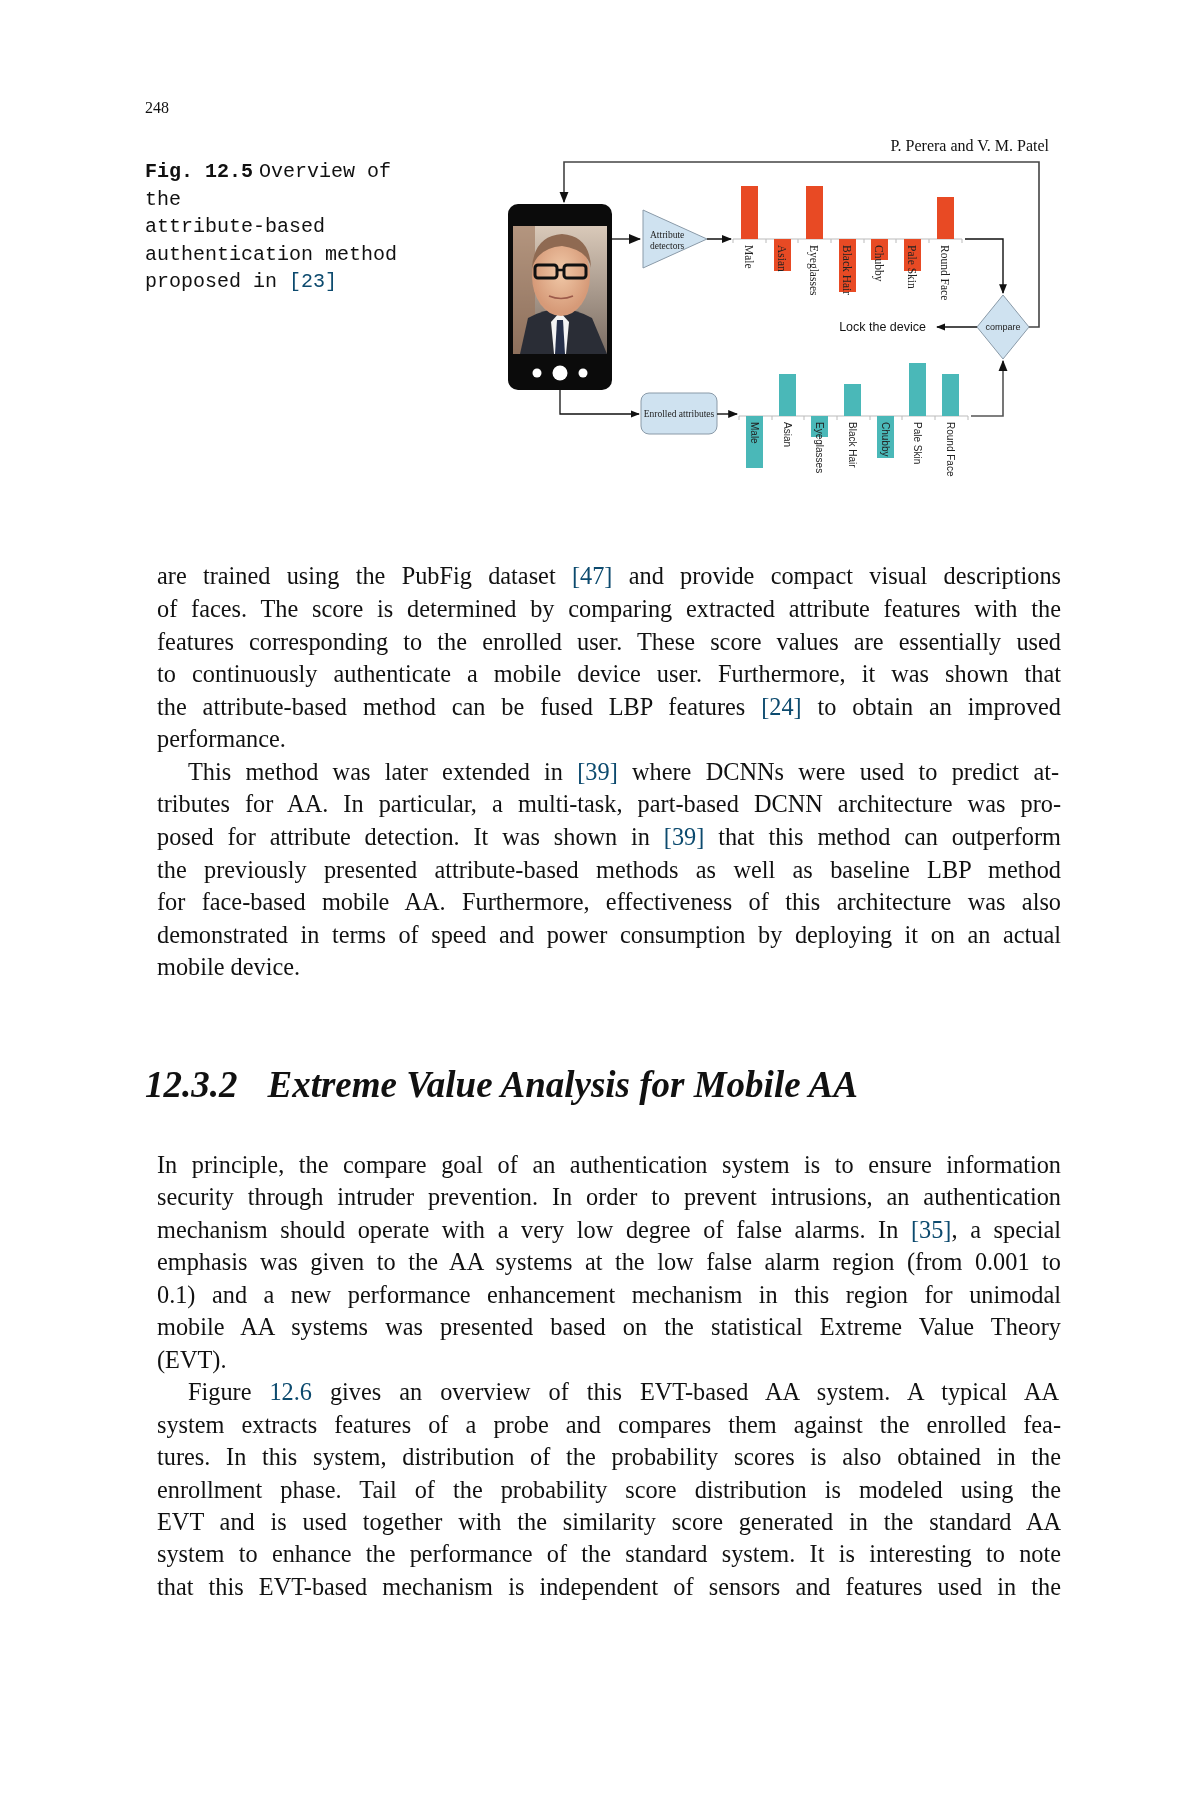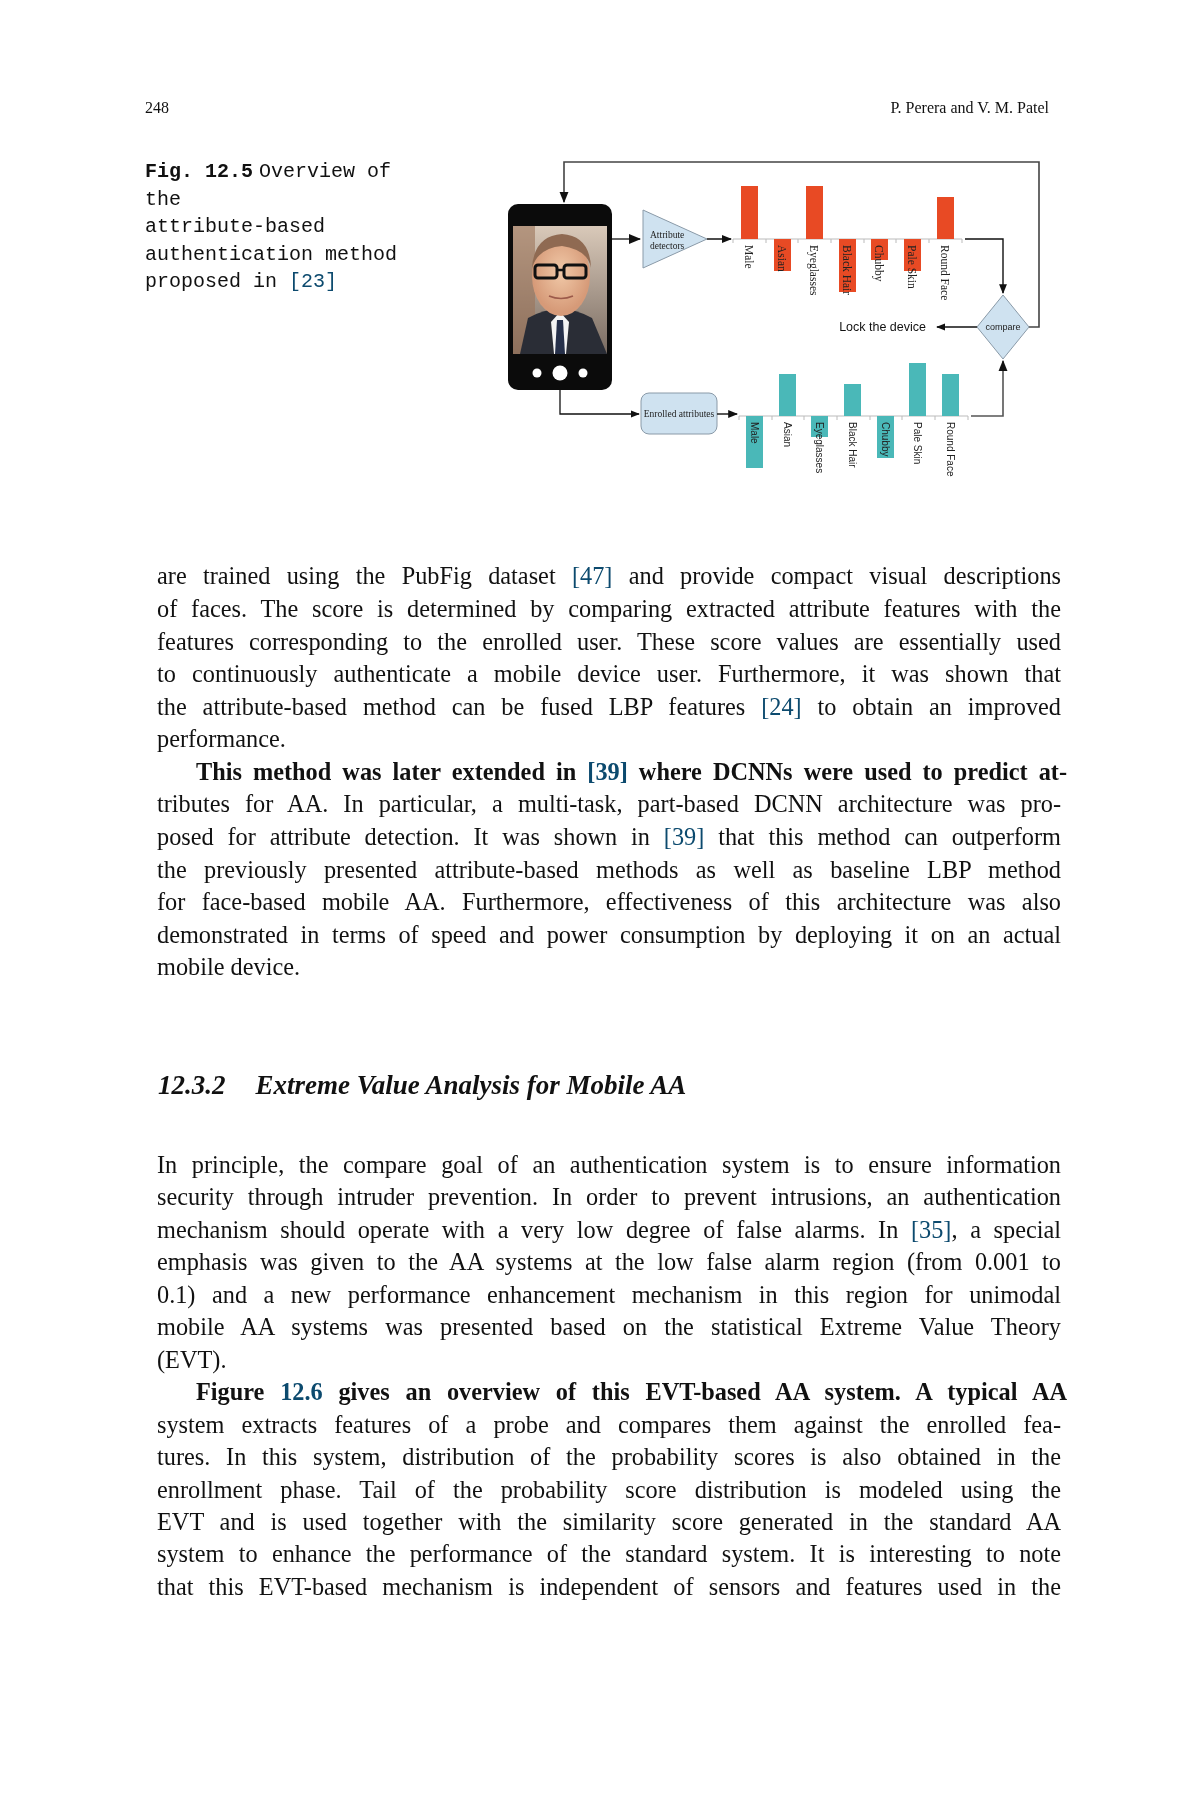--- a/index.html
+++ b/index.html
@@ -1,29 +1,29 @@
 <!DOCTYPE html>
 <html><head>
 <meta charset="utf-8">
 <style>
   html, body { margin: 0; padding: 0; background: #ffffff; }
   body { width: 1187px; height: 1800px; position: relative; overflow: hidden;
          font-family: "Liberation Serif", "DejaVu Serif", serif; color: #111; }
   .abs { position: absolute; }
   .running-head { top: 96px; font-size: 16px; line-height: 24px; }
   .page-num { left: 145px; }
-  .authors { right: 138px; }
+  .authors { right: 138px; margin-top: 38px; }
   .caption { left: 145px; top: 158px; width: 260px; font-size: 20px; line-height: 27.5px; font-family: Liberation Mono, monospace; }
   .caption .fig-label { font-weight: bold; margin-right: 6px; }
   .cite { color: #0c4a6e; }
   .line { position: absolute; left: 145px; width: 904px; font-size: 24.3px; line-height: 32px;
           white-space: nowrap; text-align: justify; text-align-last: justify; margin-left: 12px; }
   .line.last { text-align-last: left; }
-  .line.indent { left: 184px; width: 871px; font-weight: bold; }
-  .heading { position: absolute; left: 158px; top: 1068px; font-size: 27px; line-height: 34px;
+  .line.indent { left: 176px; width: 871px; }
+  .heading { position: absolute; left: 145px; top: 1068px; font-size: 37px; line-height: 34px;
              font-weight: bold; font-style: italic; white-space: nowrap; }
   .heading .num { margin-right: 30px; }
   svg text { font-family: "Liberation Serif", serif; }
   svg .sans { font-family: "Liberation Sans", sans-serif; }
 </style>
 </head>
 <body>
 
 <div class="abs running-head page-num">248</div>
 <div class="abs running-head authors">P. Perera and V. M. Patel</div>

